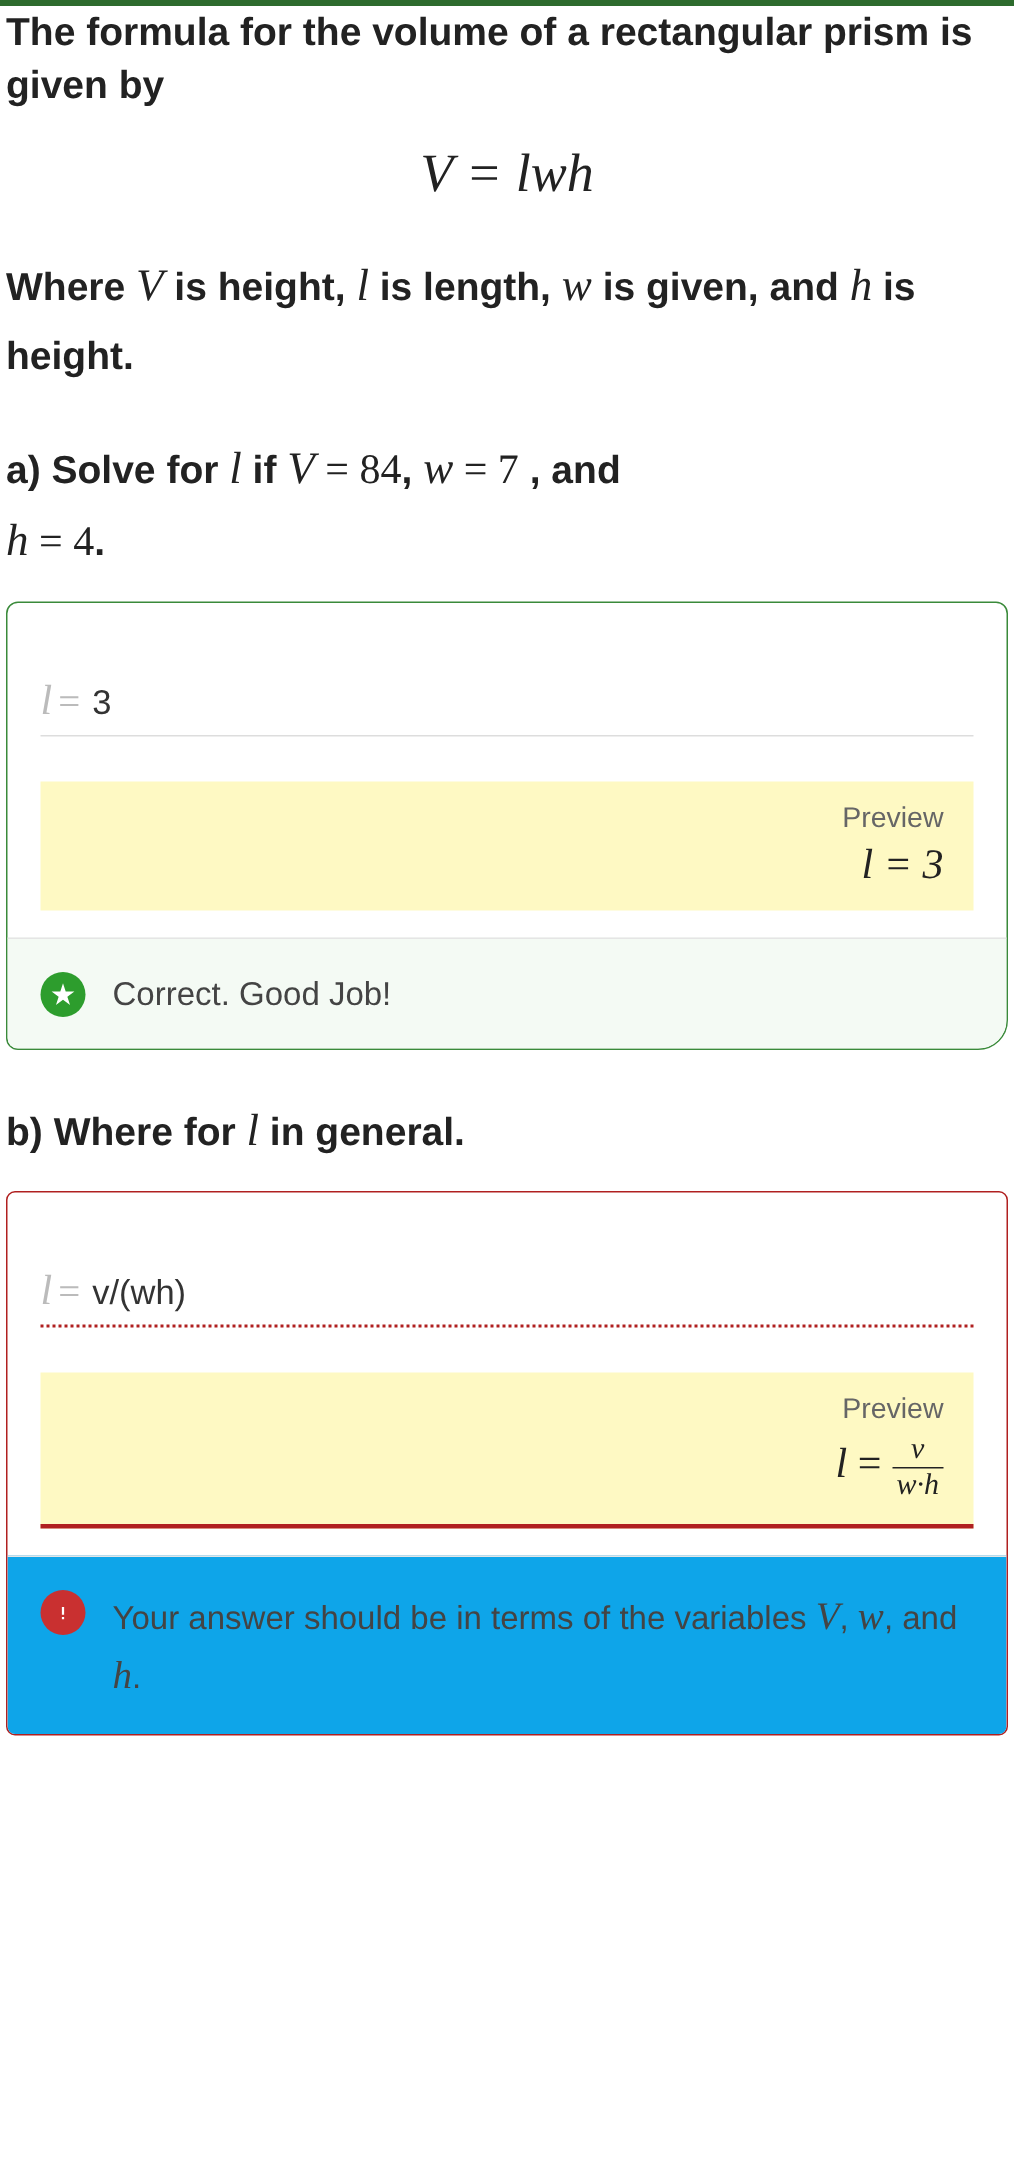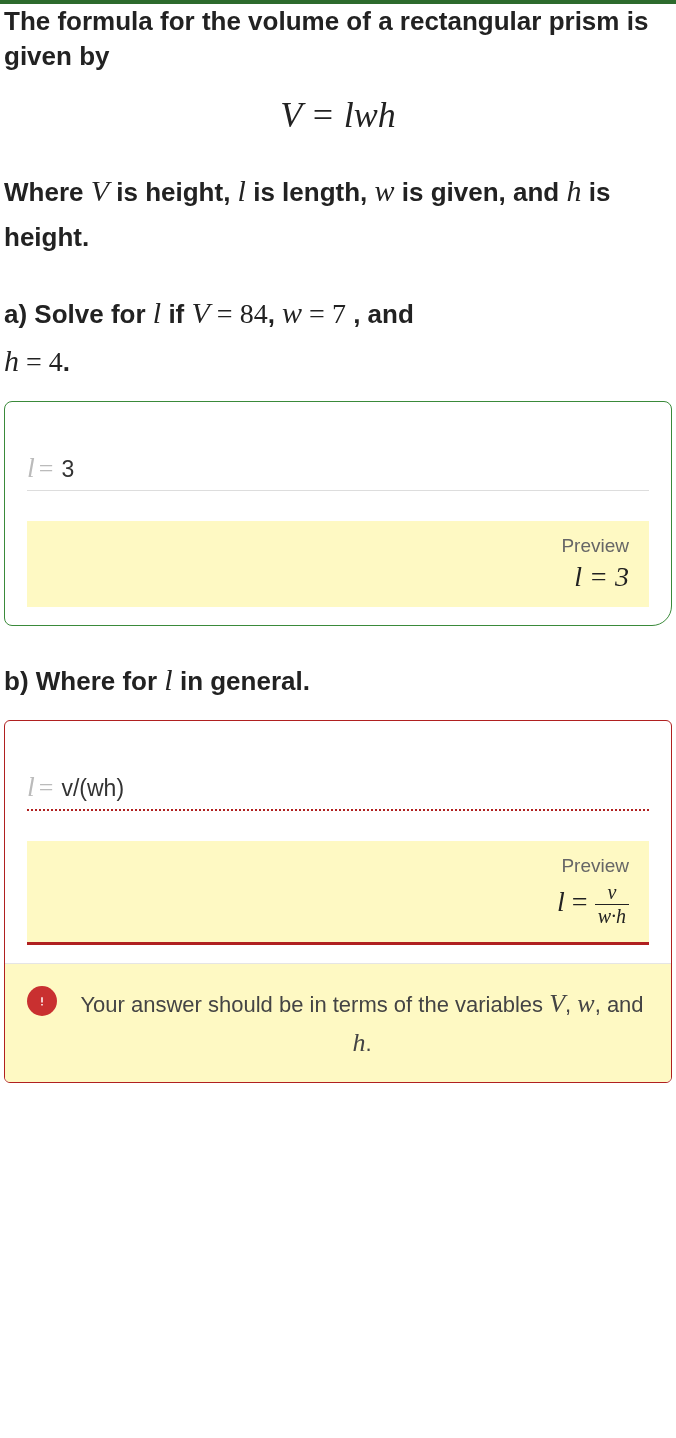--- a/index.html
+++ b/index.html
@@ -132,22 +132,21 @@
       display: flex;
       align-items: flex-start;
       padding: 20px 22px;
       border-top: 1px solid #e5e5e5;
       background: #fafafa;
     }
     .feedback.correct-fb {
       background: #f4faf4;
     }
     .feedback.incorrect-fb {
-      background: #fef9c3;
-      text-align: center;
+      background: #0ea5e9;
     }
     .fb-icon {
       width: 30px;
       height: 30px;
       border-radius: 50%;
       flex-shrink: 0;
       margin-right: 18px;
       display: flex;
       align-items: center;
       justify-content: center;
@@ -208,20 +207,28 @@
       <div class="input-row">
         <span class="input-label">l</span>
         <span class="input-eq">=</span>
         <span class="input-value">3</span>
       </div>
     </div>
     <div class="preview-box">
       <div class="preview-label">Preview</div>
       <div class="preview-math">l = 3</div>
     </div>
+    <div class="feedback correct-fb">
+      <div class="fb-icon success">
+        <svg viewBox="0 0 24 24">
+            <path d="M12 2l2.39 7.36h7.74l-6.26 4.55 2.39 7.36L12 16.72l-6.26 4.55 2.39-7.36L1.87 9.36h7.74z"></path>
+          </svg>
+      </div>
+      <div class="fb-text">Correct. Good Job!</div>
+    </div>
   </div>
 
   <div class="question-text">
     <span>b) Where for </span><span class="math-inline">l</span><span> in general.</span>
   </div>
 
   <div class="answer-box incorrect">
     <div class="input-area">
       <div class="input-row error">
         <span class="input-label">l</span>

